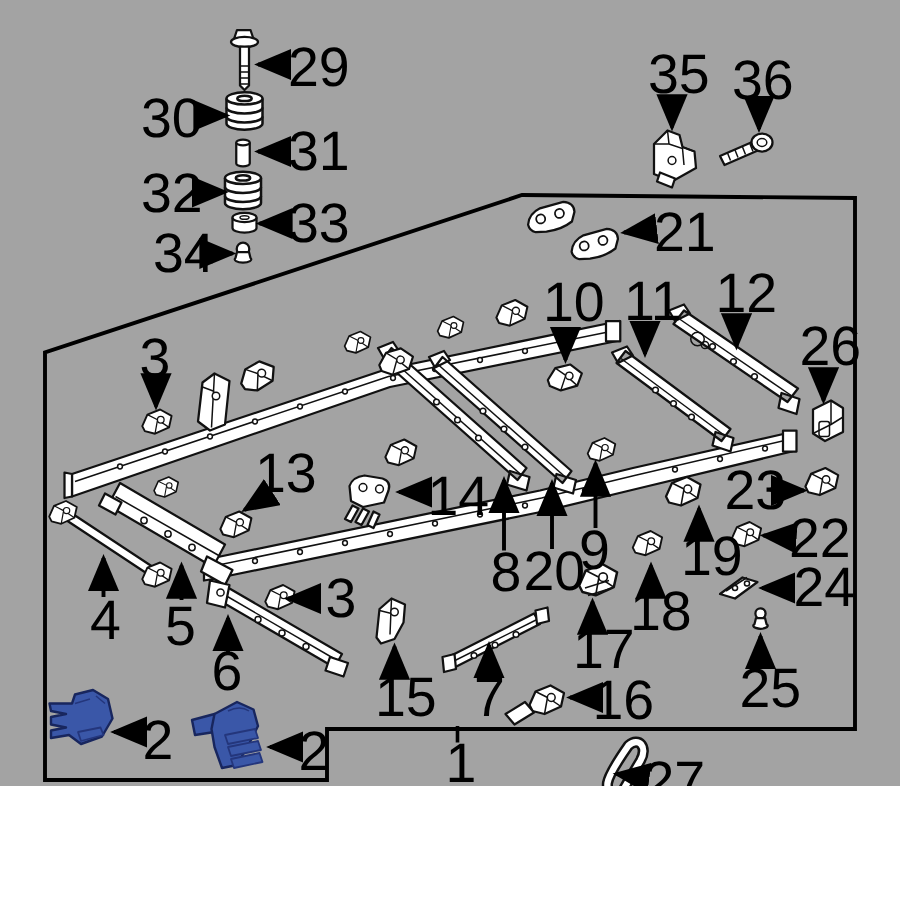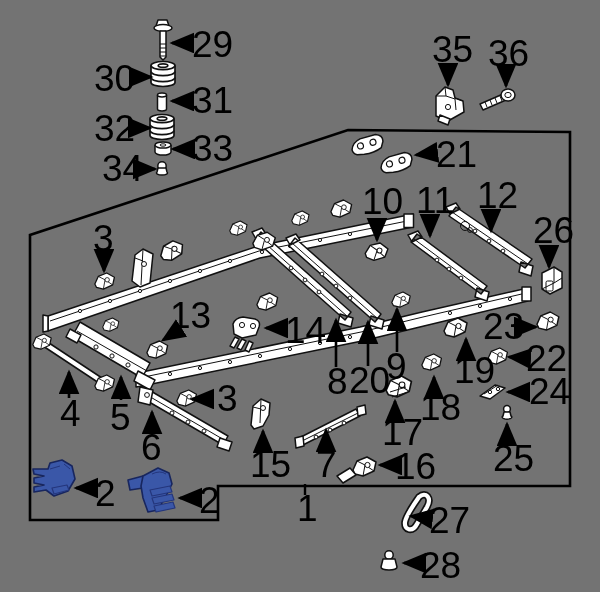--- a/index.html
+++ b/index.html
@@ -1,16 +1,16 @@
 <!DOCTYPE html>
 <html><head>
 <meta charset="utf-8">
 <style>
   html,body{margin:0;padding:0;background:#fff;}
-  .stage{position:relative;width:600px;height:592px;background:#737373;overflow:hidden;}
+  .stage{position:relative;width:600px;height:524px;background:#a3a3a3;overflow:hidden;}
   svg{display:block;}
   .outline{fill:#ffffff;stroke:#111;stroke-width:1.5;stroke-linejoin:round;}
   .thin{fill:none;stroke:#111;stroke-width:1;}
   .rv{fill:#fff;stroke:#111;stroke-width:1;}
   .arrow{stroke:#000;stroke-width:2.6;fill:none;}
   .lbl{font-family:"Liberation Sans",sans-serif;font-size:37px;fill:#000;}
   .box{fill:none;stroke:#000;stroke-width:2.6;stroke-linejoin:miter;}
 </style>
 </head>
 <body>

